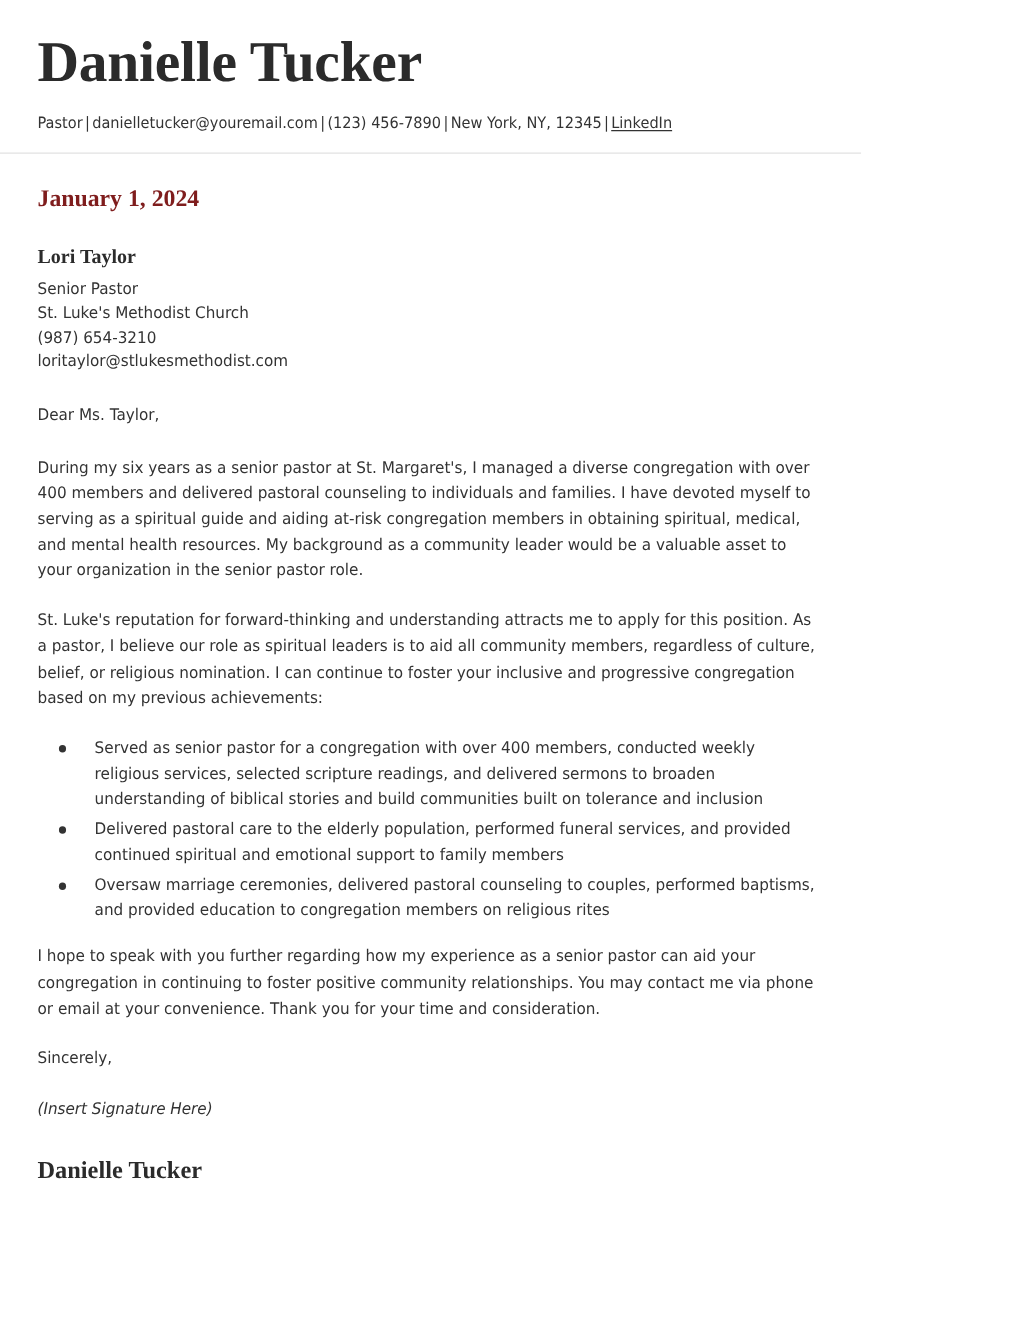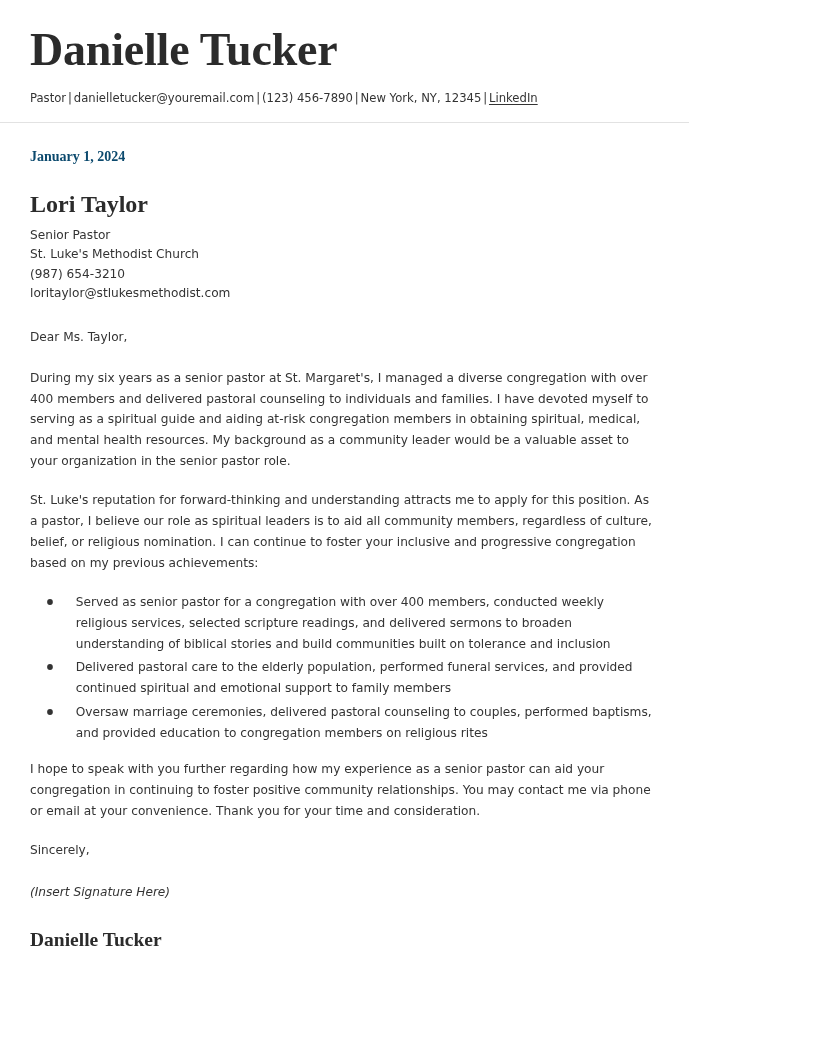--- a/index.html
+++ b/index.html
@@ -57,28 +57,28 @@
   }
 
   
   .body-wrap {
     padding: 26px 31px 0 30px;
     box-sizing: border-box;
   }
   .date {
     font-family: "Liberation Serif", "DejaVu Serif", serif;
     font-weight: 700;
-    font-size: 14px;
-    color: #0c4a6e;
+    font-size: 19px;
+    color: #7f1d1d;
     margin: 0 0 26px 0;
   }
   .recipient-name {
     font-family: "Liberation Serif", "DejaVu Serif", serif;
     font-weight: 700;
-    font-size: 24px;
+    font-size: 16px;
     line-height: 1.15;
     color: #2b2b2b;
     margin: 0 0 6px 0;
   }
   .recipient-lines {
     font-family: "DejaVu Sans", "Liberation Sans", sans-serif;
     font-size: 12.8px;
     line-height: 1.52;
     color: #333333;
     margin: 0 0 24px 0;

